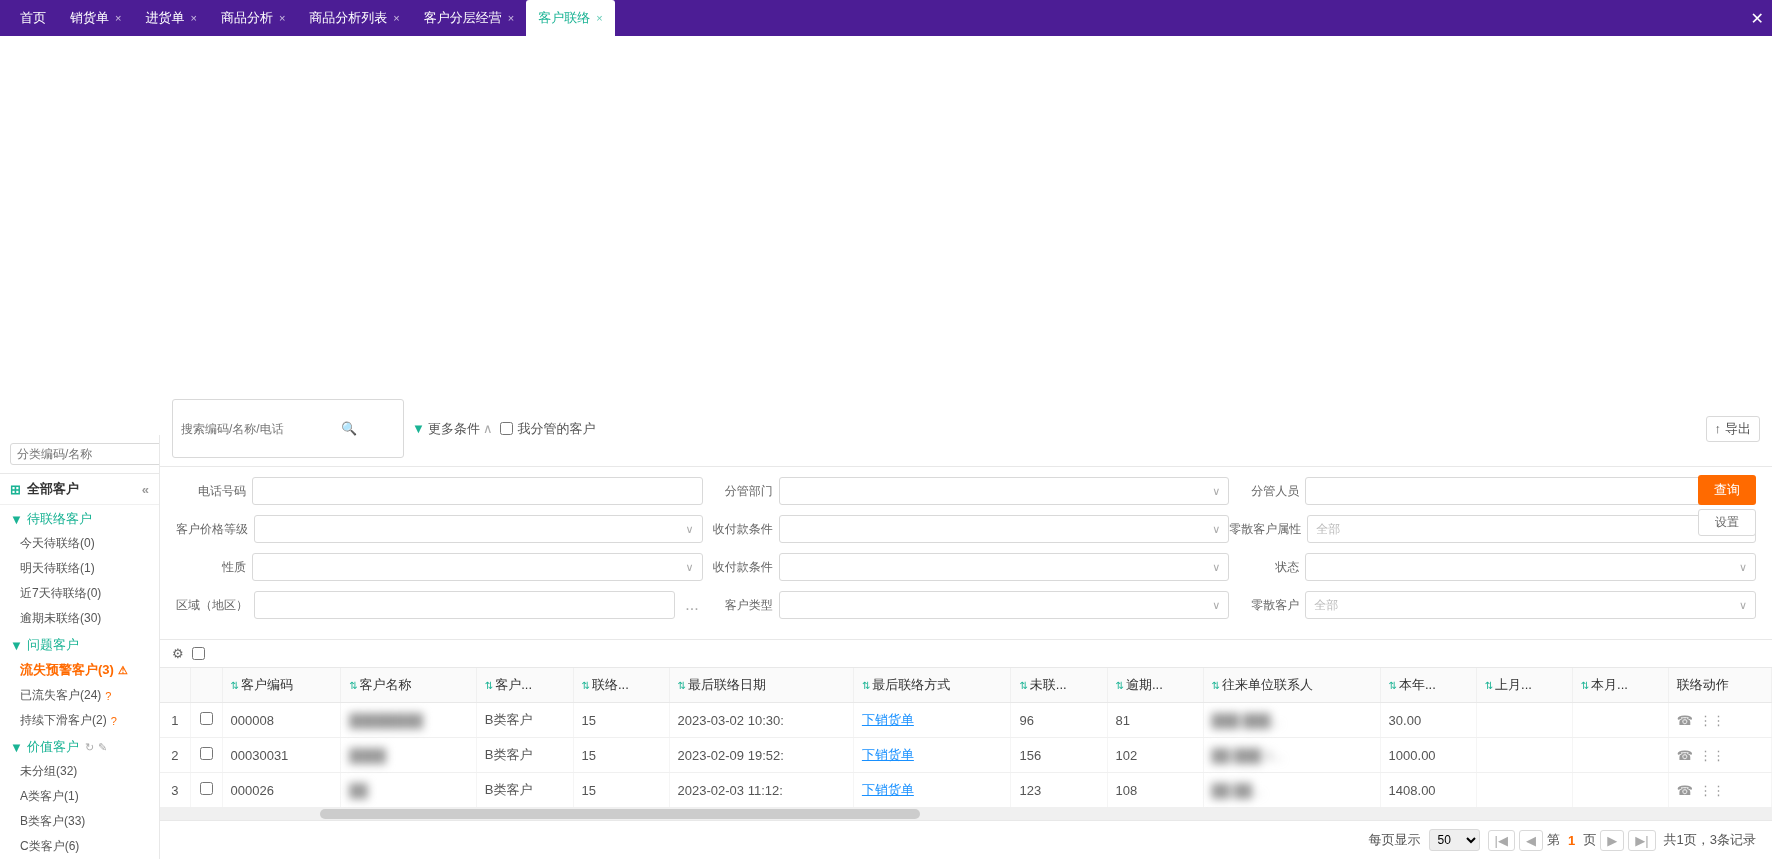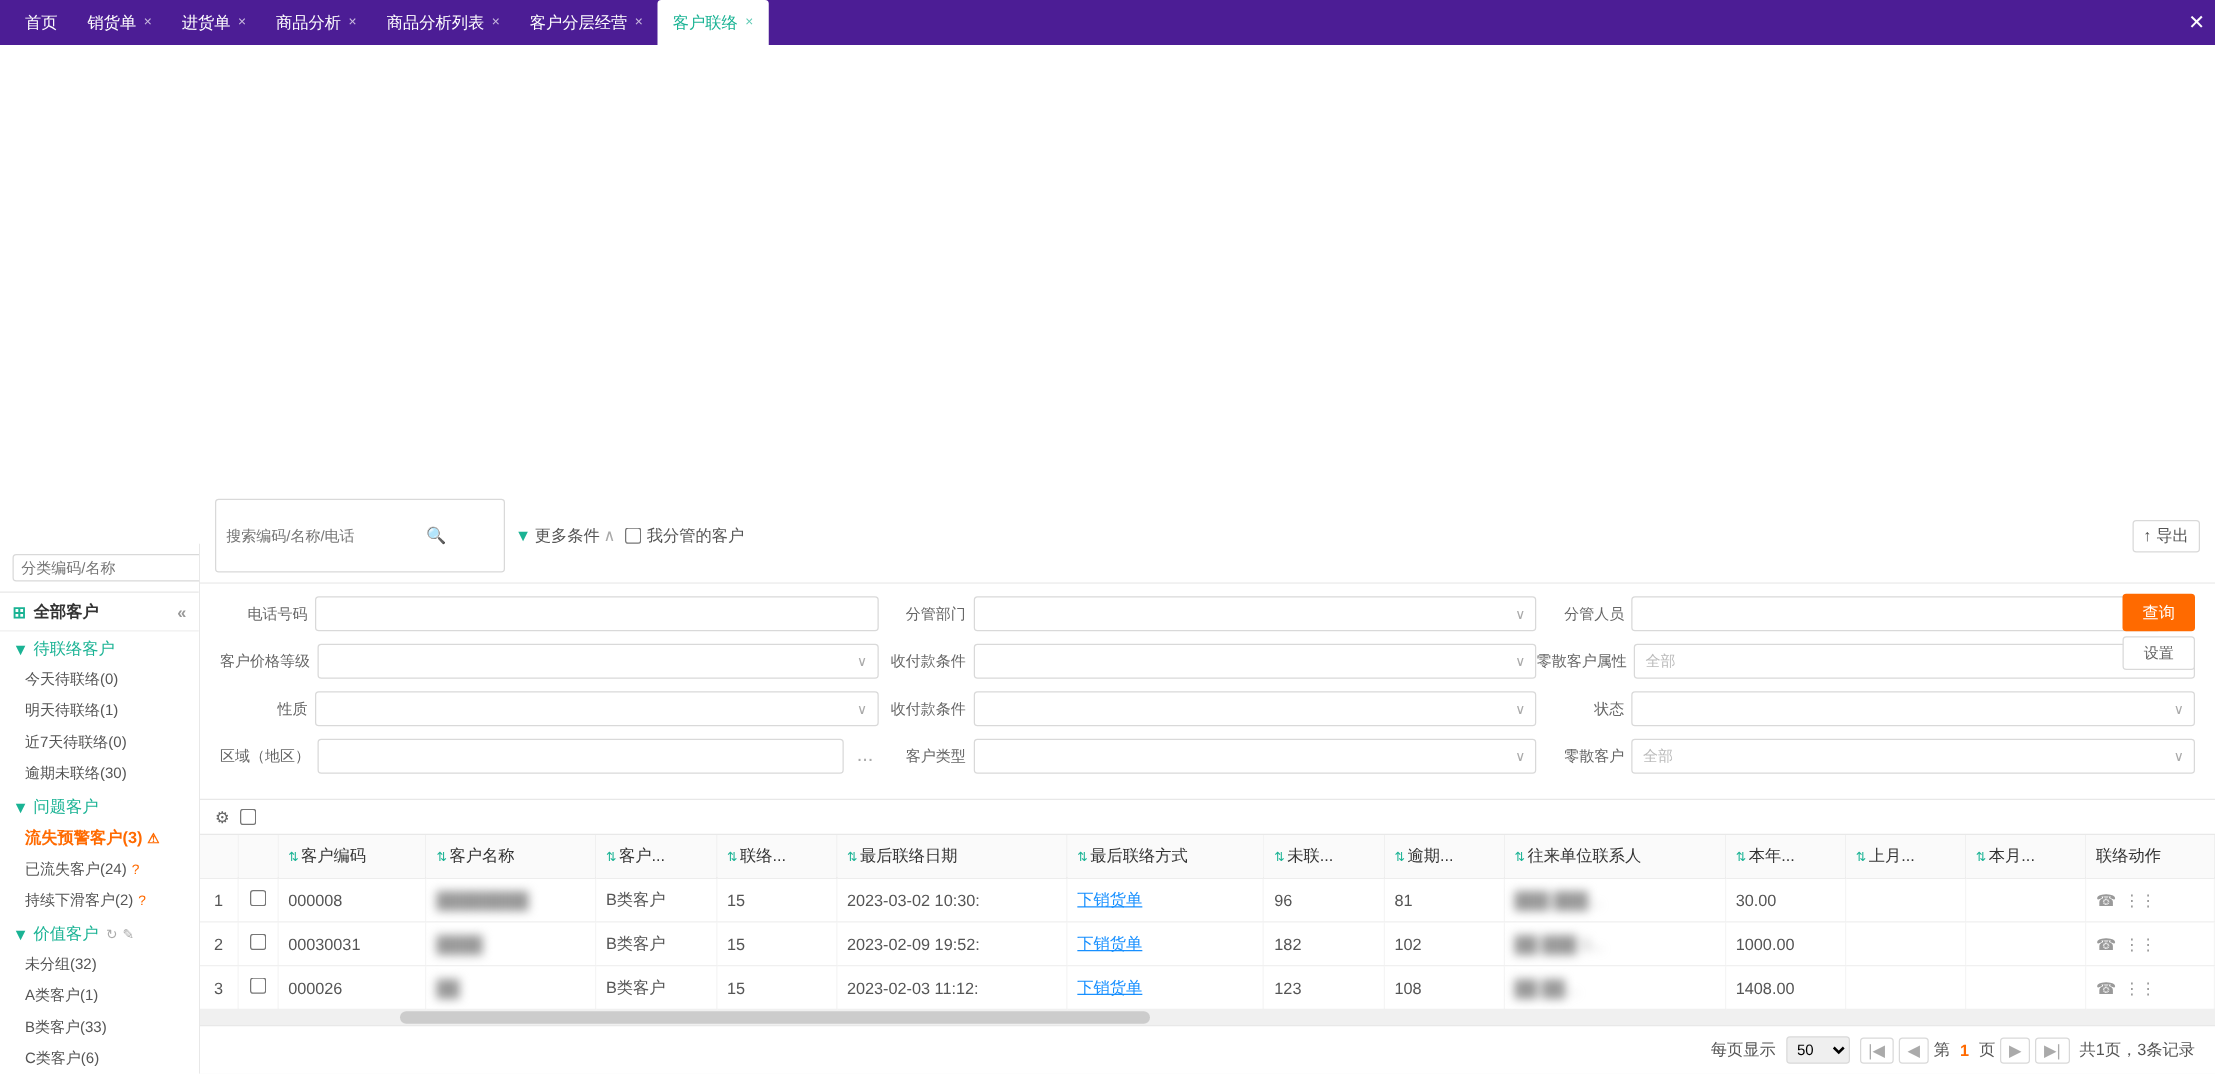--- a/index.html
+++ b/index.html
@@ -652,21 +652,21 @@
 
           <tr>
             <td class="row-num">2</td>
             <td class="checkbox-cell"><input type="checkbox" style=""></td>
             <td>00030031</td>
             <td><span class="blurred-text">████</span></td>
             <td>B类客户</td>
             <td>15</td>
             <td>2023-02-09 19:52:</td>
             <td><span class="link-text">下销货单</span></td>
-            <td>182</td>
+            <td>156</td>
             <td>102</td>
             <td><span class="blurred-text">██ ███ 3...</span></td>
             <td>1000.00</td>
             <td></td>
             <td></td>
             <td>
               <div class="action-icons">
                 <span title="联络">☎</span>
                 <span title="更多">⋮⋮</span>
               </div>

